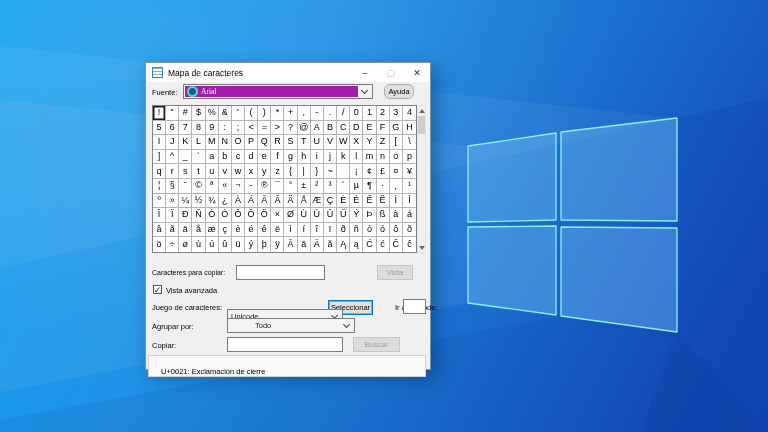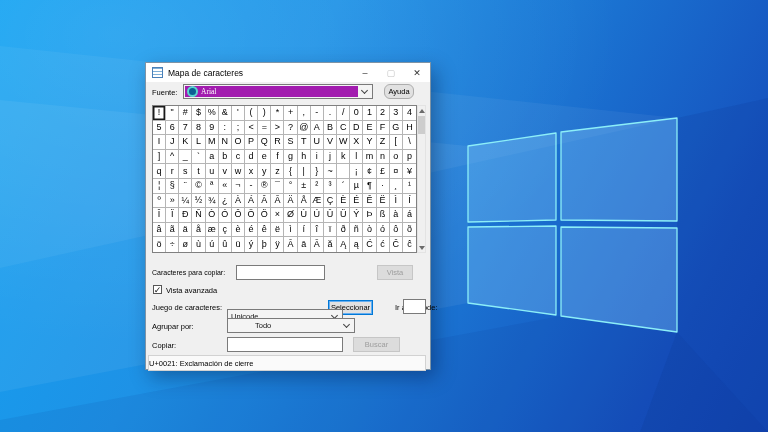--- a/index.html
+++ b/index.html
@@ -91,23 +91,23 @@
   .tri-down{width:0;height:0;border-left:3px solid transparent;border-right:3px solid transparent;border-top:4px solid #6b6b6b;}
   .scroll-thumb{position:absolute;left:0;top:10px;width:7px;height:18px;background:#cdcdcd;}
   
   .chk{
     position:absolute;left:7px;top:222px;width:9px;height:9px;background:#fff;
     border:1px solid #555;box-sizing:border-box;display:flex;align-items:center;justify-content:center;
     font-size:9px;line-height:8px;color:#111;
   }
   
   .statusbar{
-    position:absolute;left:2px;top:292px;width:278px;height:16px;
+    position:absolute;left:2px;top:292px;width:278px;height:22px;
     background:#fafafa;border:1px solid #d2d2d2;box-sizing:border-box;
-    display:flex;align-items:center;padding-left:0;font-size:7.5px;color:#000;
+    display:flex;align-items:flex-end;padding-left:12px;font-size:7.5px;color:#000;
   }
 </style>
 </head>
 <body>
 
 <div class="desktop">
   <div class="desktop-glow"></div>
   <svg class="wallpaper-svg" width="768" height="432" viewBox="0 0 768 432">
 
     <polygon points="0,46 677,118 0,268" fill="#ffffff" opacity="0.05"></polygon>

